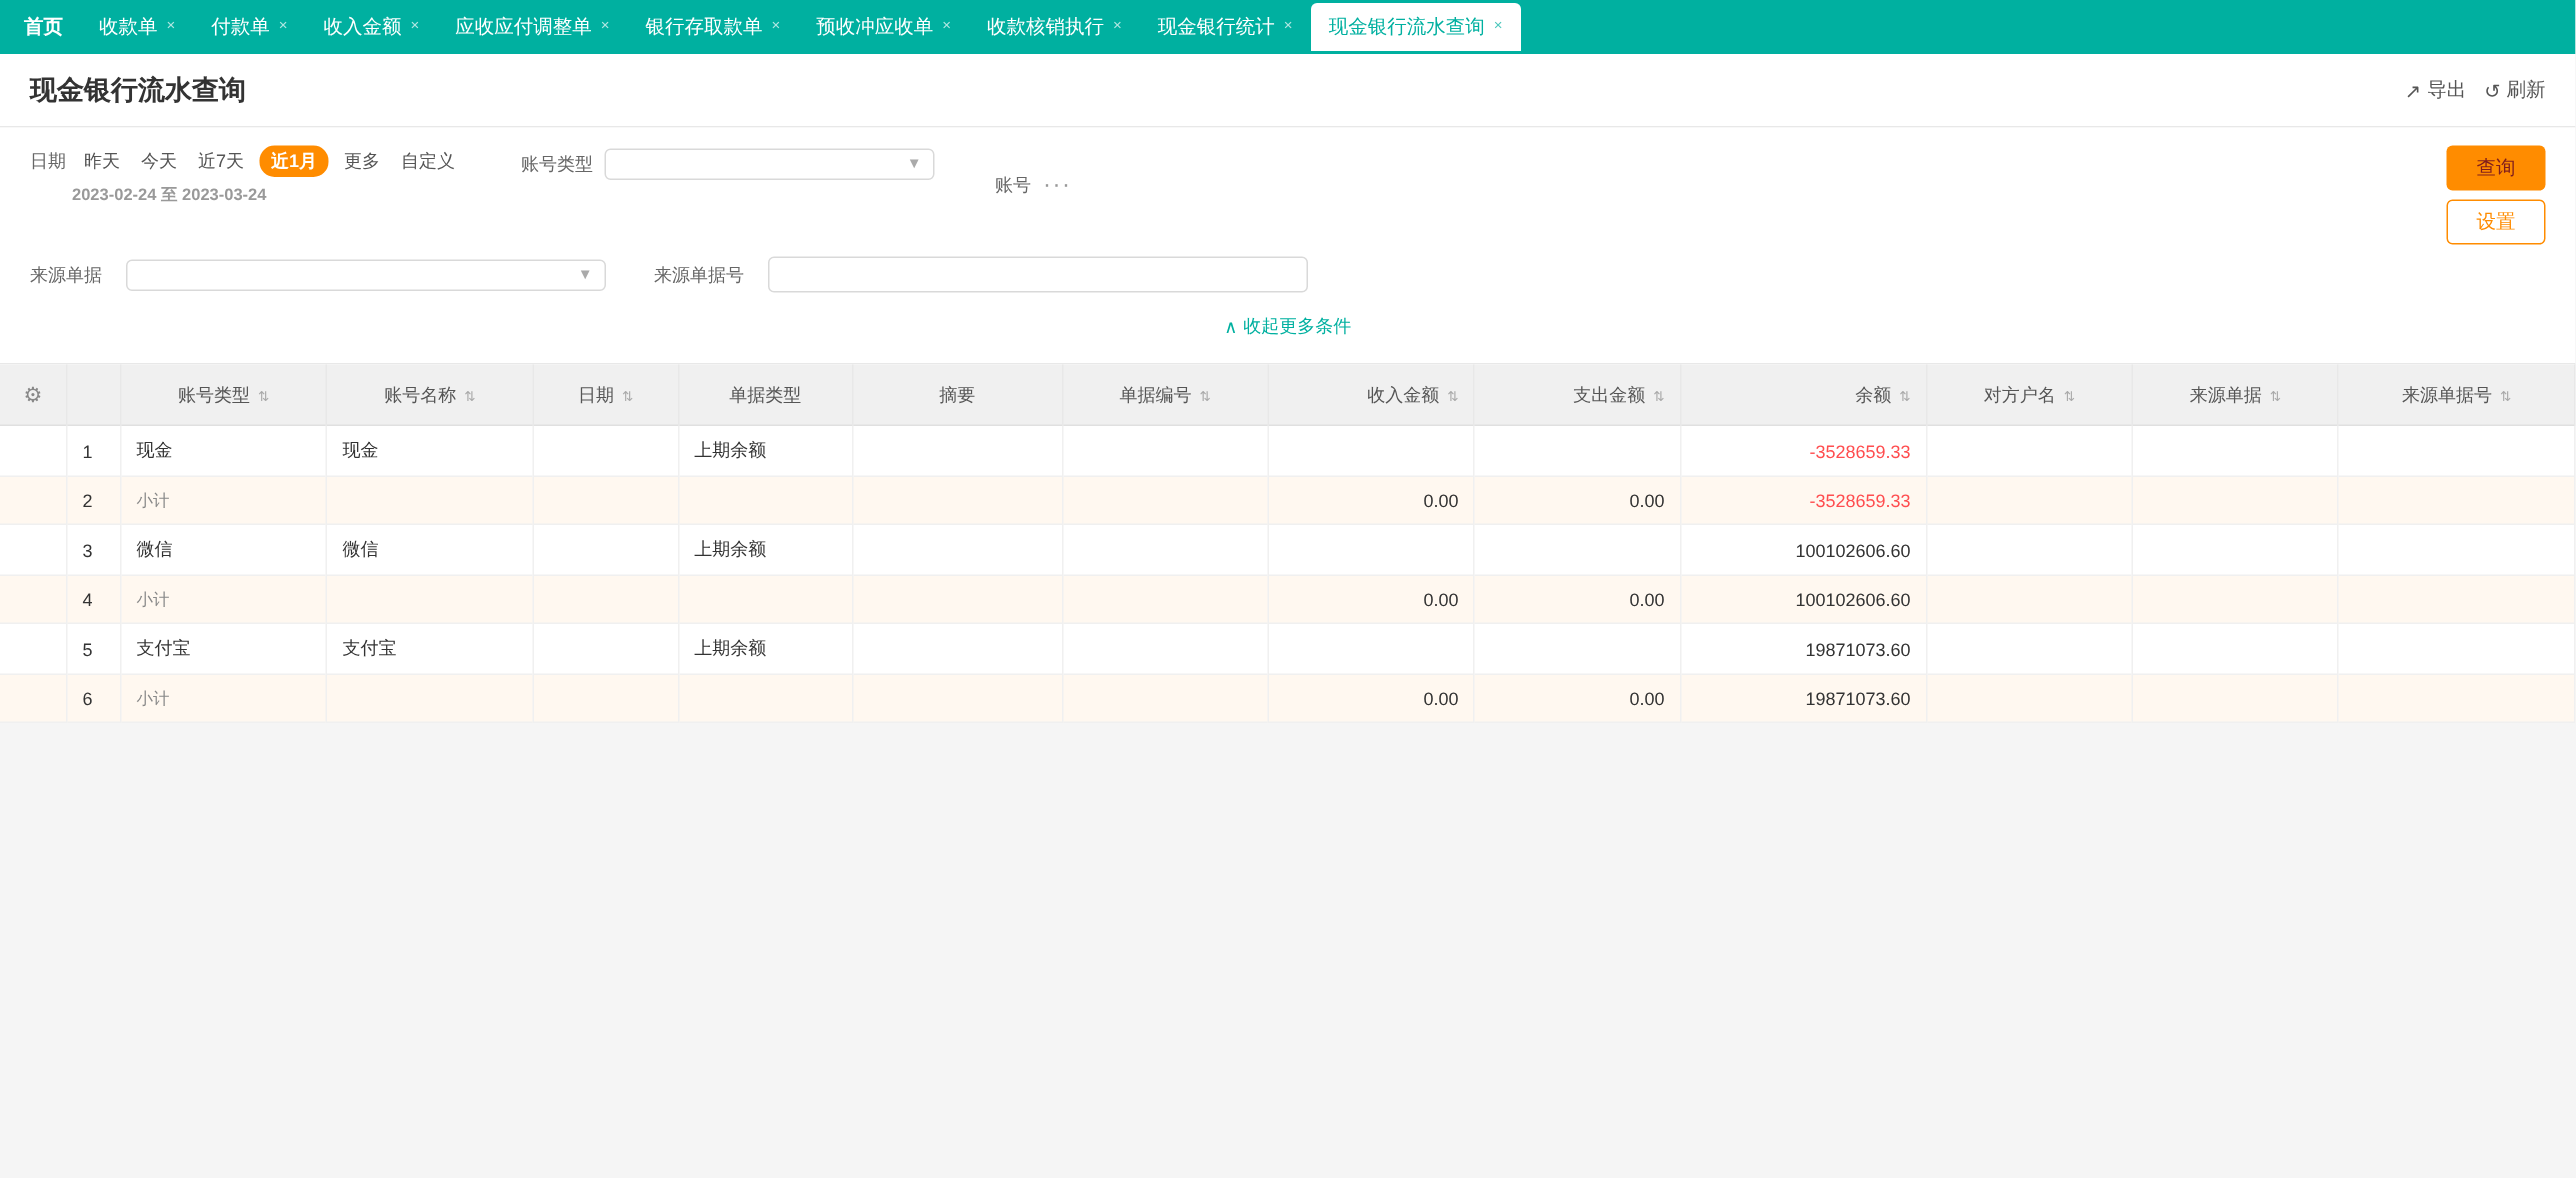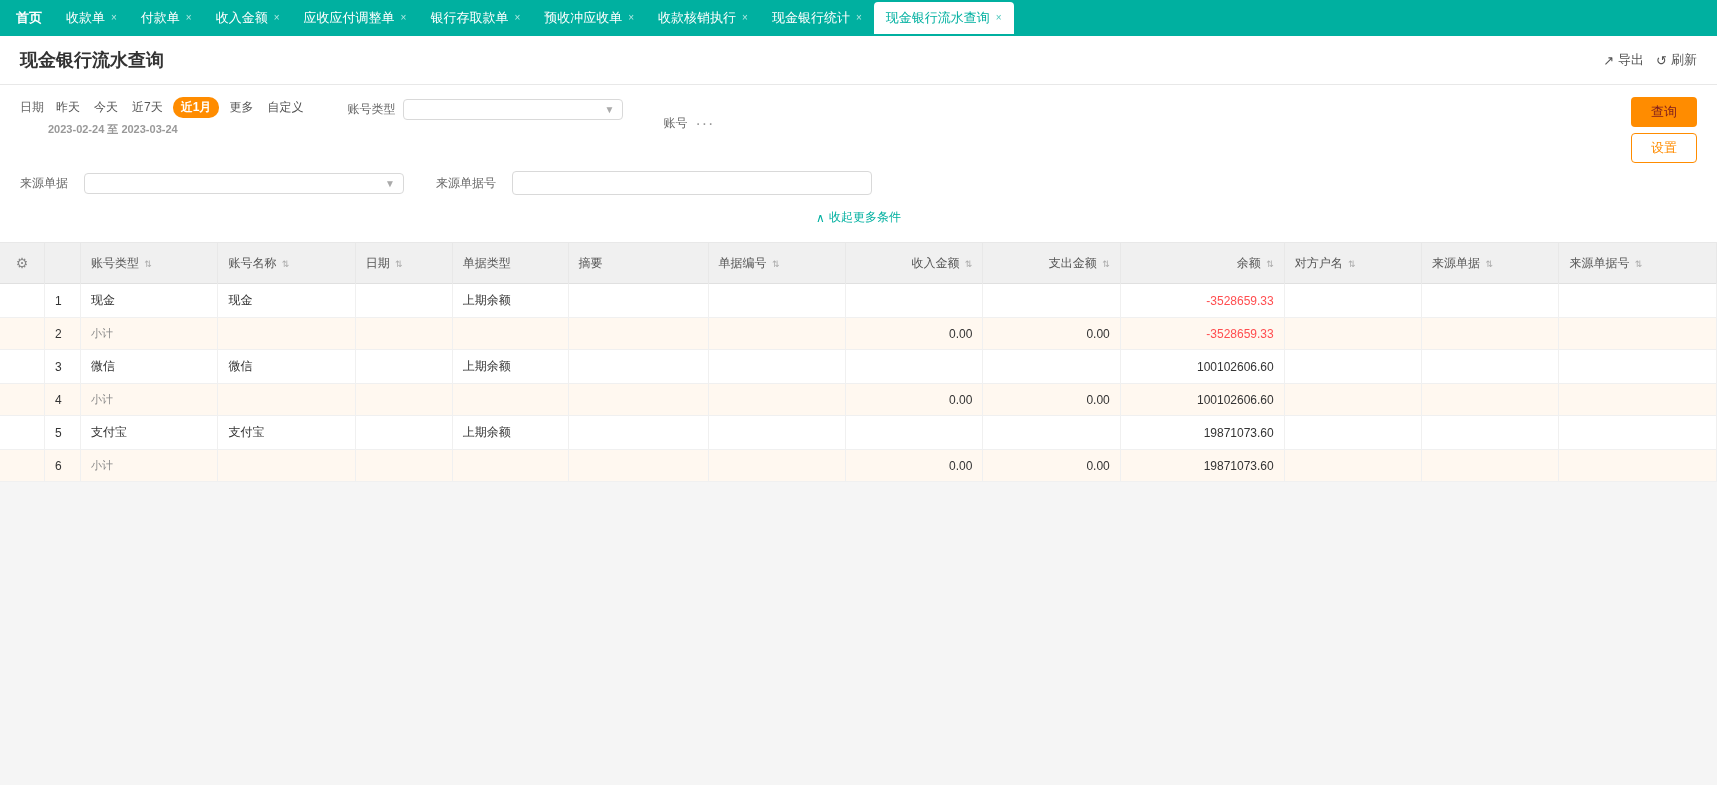--- a/index.html
+++ b/index.html
@@ -179,21 +179,21 @@
       width: 100%;
       border-collapse: collapse;
       font-size: 12px;
     }
     thead tr {
       background: #f0f0f0;
       border-bottom: 1px solid #e0e0e0;
     }
     thead th {
       padding: 8px 10px;
-      text-align: left;
+      text-align: center;
       color: #555;
       font-weight: normal;
       white-space: nowrap;
       border-right: 1px solid #e8e8e8;
       user-select: none;
       cursor: pointer;
     }
     thead th:first-child {
       width: 40px;
       text-align: center;

